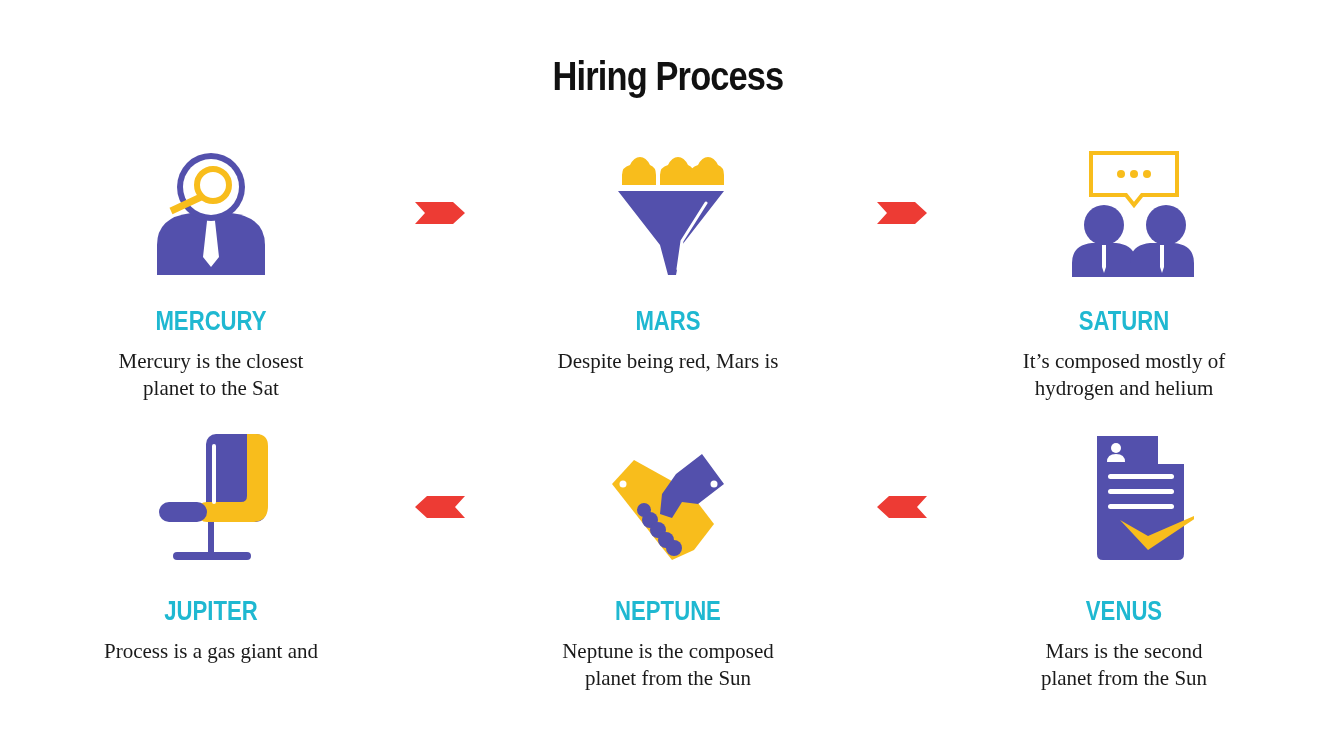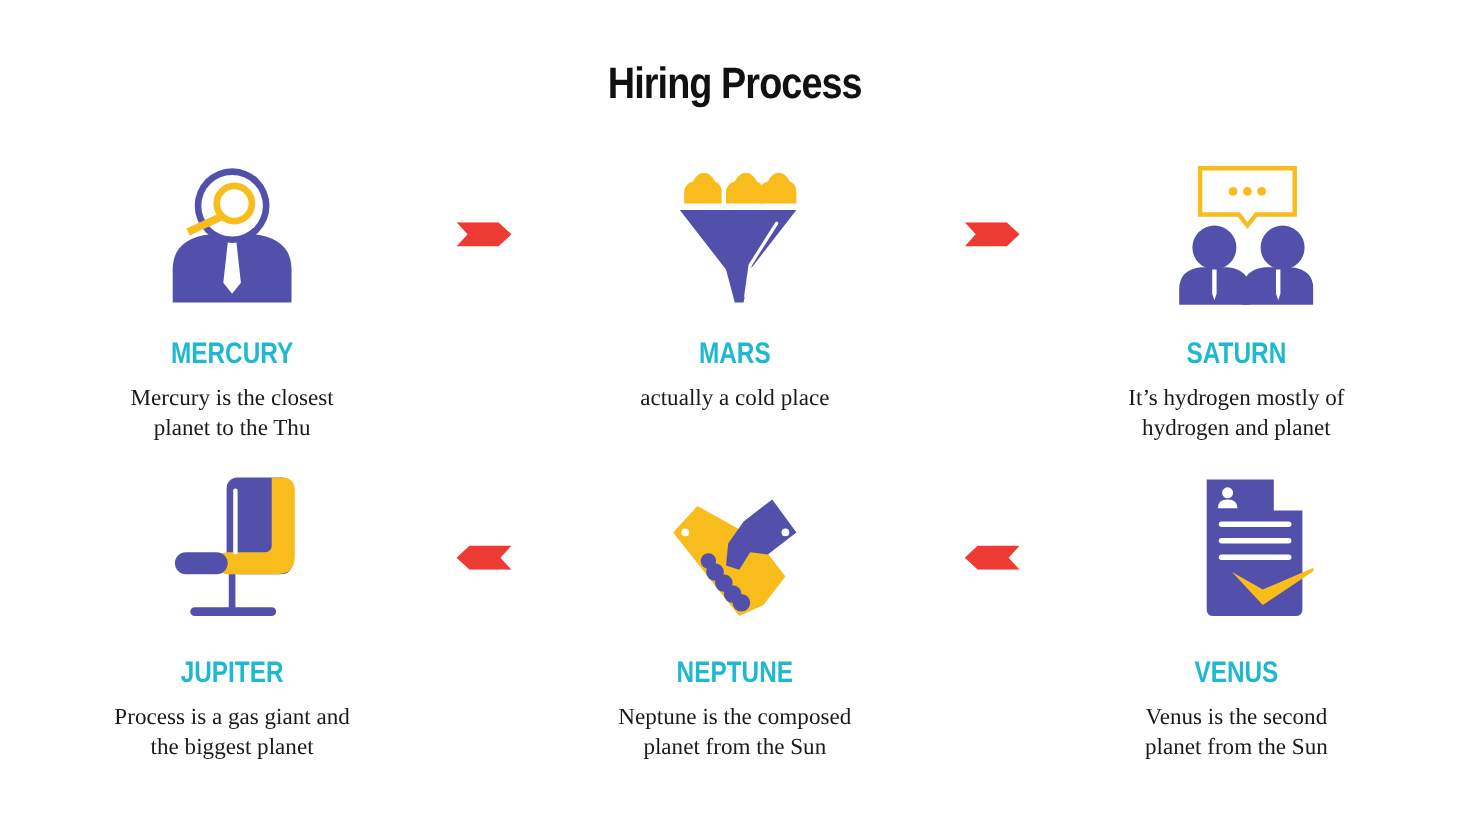--- a/index.html
+++ b/index.html
@@ -86,21 +86,21 @@
       <polygon points="64,68 76,68 74,76 78,112 70,122 62,112 66,76" fill="#ffffff"></polygon>
       <circle cx="70" cy="42" r="34" fill="#5350ac"></circle>
       <circle cx="70" cy="42" r="28" fill="#ffffff"></circle>
       <circle cx="72" cy="40" r="16" fill="none" stroke="#f8bd1c" stroke-width="6"></circle>
       <line x1="60" y1="52" x2="30" y2="66" stroke="#f8bd1c" stroke-width="7" stroke-linecap="butt"></line>
     </svg>
   </div>
   <div class="heading" style="top:306px;">MERCURY</div>
   <div class="desc" style="top:348px;">
     <div>Mercury is the closest</div>
-    <div>planet to the Thu</div>
+    <div>planet to the Sat</div>
   </div>
 </div>
 
 <div class="arrow" style="left:415px; top:202px;">
   <svg viewBox="0 0 50 22">
       <polygon points="0,0 38,0 50,11 38,22 0,22 10,11" fill="#ed3b34"></polygon>
     </svg>
 </div>
 
 <div class="step" style="left:518px; top:0;">
@@ -108,21 +108,21 @@
     <svg viewBox="0 0 140 140">
       <path d="M24,40 L24,30 Q24,22 32,20 Q36,12 42,12 Q48,12 52,20 Q58,22 58,30 L58,40 Z" fill="#f8bd1c"></path>
       <path d="M62,40 L62,30 Q62,22 70,20 Q74,12 80,12 Q86,12 90,20 Q96,22 96,30 L96,40 Z" fill="#f8bd1c"></path>
       <path d="M100,40 L100,30 Q100,22 108,20 Q112,12 118,12 Q124,12 128,20 Q134,22 134,30 L134,40 Z" fill="#f8bd1c" transform="translate(-8,0)"></path>
       <polygon points="20,46 126,46 84,100 78,130 70,130 62,100" fill="#5350ac"></polygon>
       <polyline points="108,58 84,96 80,124" fill="none" stroke="#ffffff" stroke-width="3" stroke-linecap="round"></polyline>
     </svg>
   </div>
   <div class="heading" style="top:306px;">MARS</div>
   <div class="desc" style="top:348px;">
-    <div>actually a cold place</div>
+    <div>Despite being red, Mars is</div>
   </div>
 </div>
 
 <div class="arrow" style="left:877px; top:202px;">
   <svg viewBox="0 0 50 22">
       <polygon points="0,0 38,0 50,11 38,22 0,22 10,11" fill="#ed3b34"></polygon>
     </svg>
 </div>
 
 <div class="step" style="left:974px; top:0;">
@@ -135,40 +135,39 @@
       <circle cx="50" cy="80" r="20" fill="#5350ac"></circle>
       <circle cx="112" cy="80" r="20" fill="#5350ac"></circle>
       <path d="M18,132 L18,118 Q18,100 38,98 L62,98 Q82,100 82,118 L82,132 Z" fill="#5350ac"></path>
       <path d="M80,132 L80,118 Q80,100 100,98 L124,98 Q144,100 144,118 L144,132 Z" fill="#5350ac" transform="translate(-4,0)"></path>
       <polygon points="48,100 52,100 52,122 50,128 48,122" fill="#ffffff"></polygon>
       <polygon points="106,100 110,100 110,122 108,128 106,122" fill="#ffffff"></polygon>
     </svg>
   </div>
   <div class="heading" style="top:306px;">SATURN</div>
   <div class="desc" style="top:348px;">
-    <div>It’s hydrogen mostly of</div>
-    <div>hydrogen and planet</div>
+    <div>It’s composed mostly of</div>
+    <div>hydrogen and helium</div>
   </div>
 </div>
 
 <div class="step" style="left:61px; top:0;">
   <div class="icon" style="top:432px;">
     <svg viewBox="0 0 140 140">
       <rect x="65" y="2" width="60" height="88" rx="10" fill="#5350ac"></rect>
       <path d="M106,2 L115,2 Q127,2 127,14 L127,74 Q127,90 111,90 L66,90 Q58,90 58,80 L58,76 Q58,70 66,70 L100,70 Q106,70 106,64 Z" fill="#f8bd1c"></path>
       <rect x="71" y="12" width="4" height="60" rx="2" fill="#ffffff"></rect>
       <rect x="18" y="70" width="48" height="20" rx="10" fill="#5350ac"></rect>
       <rect x="67" y="90" width="6" height="34" fill="#5350ac"></rect>
       <rect x="32" y="120" width="78" height="8" rx="4" fill="#5350ac"></rect>
     </svg>
   </div>
   <div class="heading" style="top:596px;">JUPITER</div>
   <div class="desc" style="top:638px;">
     <div>Process is a gas giant and</div>
-    <div>the biggest planet</div>
   </div>
 </div>
 
 <div class="arrow" style="left:415px; top:496px;">
   <svg viewBox="0 0 50 22">
       <polygon points="50,0 12,0 0,11 12,22 50,22 40,11" fill="#ed3b34"></polygon>
     </svg>
 </div>
 
 <div class="step" style="left:518px; top:0;">
@@ -205,16 +204,16 @@
       <circle cx="62" cy="16" r="5" fill="#ffffff"></circle>
       <path d="M53,30 Q53,22 62,22 Q71,22 71,30 Z" fill="#ffffff"></path>
       <rect x="54" y="42" width="66" height="5" rx="2.5" fill="#ffffff"></rect>
       <rect x="54" y="57" width="66" height="5" rx="2.5" fill="#ffffff"></rect>
       <rect x="54" y="72" width="66" height="5" rx="2.5" fill="#ffffff"></rect>
       <polygon points="66,88 94,104 154,78 94,118" fill="#f8bd1c"></polygon>
     </svg>
   </div>
   <div class="heading" style="top:596px;">VENUS</div>
   <div class="desc" style="top:638px;">
-    <div>Venus is the second</div>
+    <div>Mars is the second</div>
     <div>planet from the Sun</div>
   </div>
 </div>
 
 </body></html>

